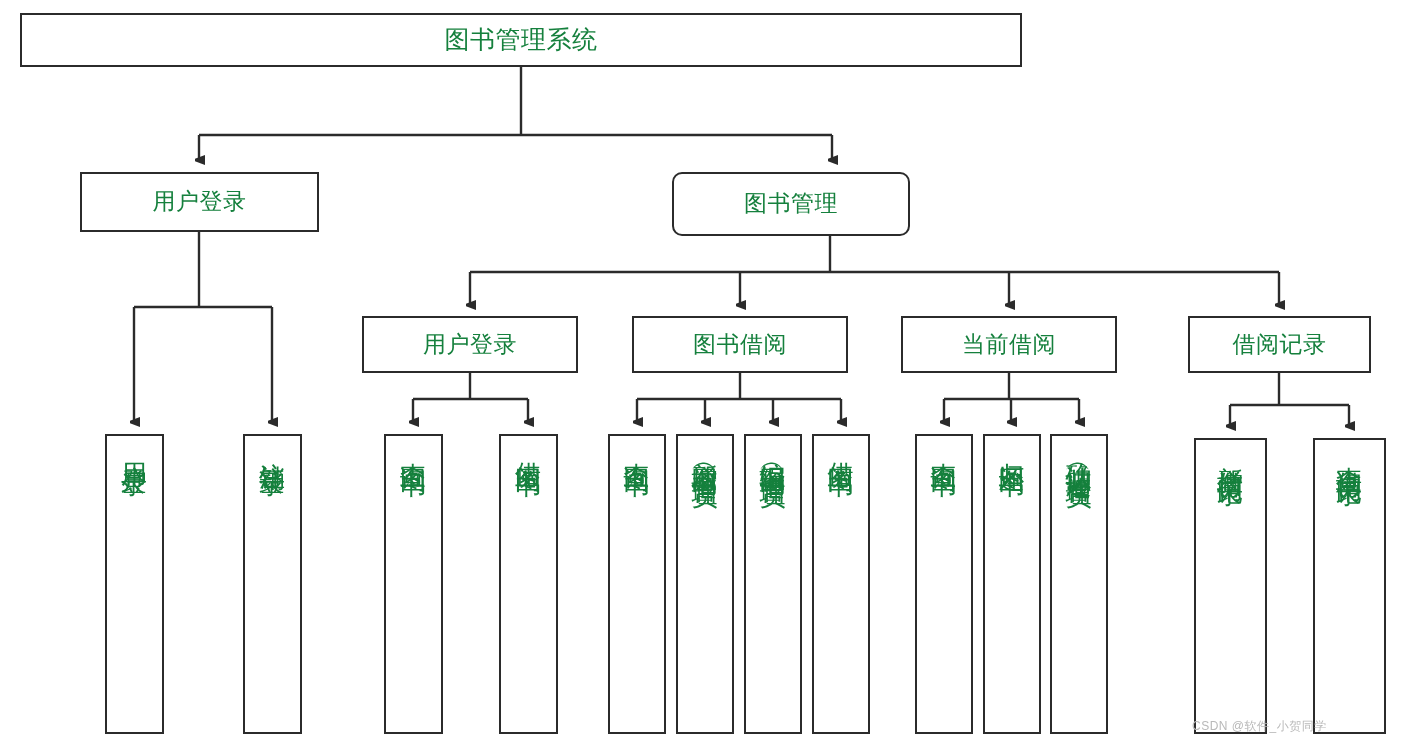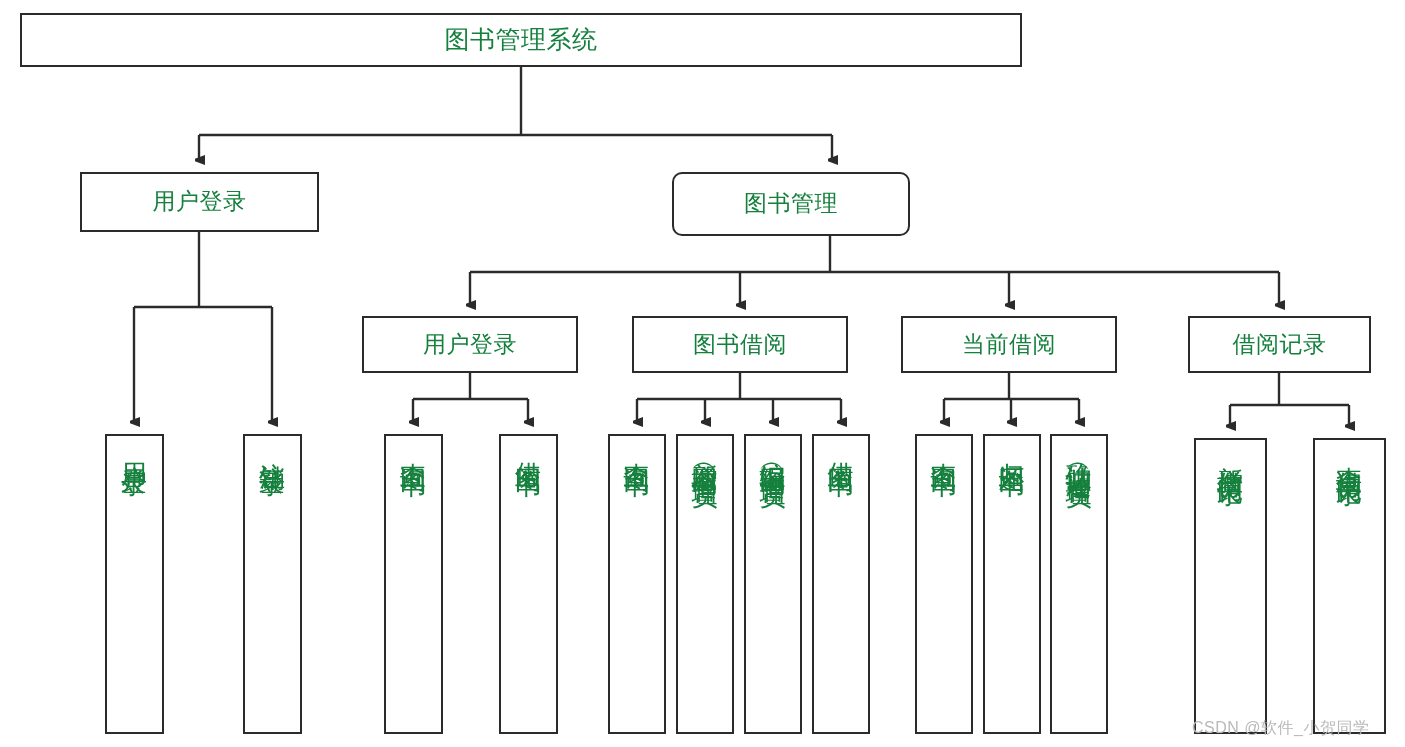--- a/index.html
+++ b/index.html
@@ -53,21 +53,21 @@
     font-size: 26px;
     letter-spacing: 3px;
     line-height: 1;
     white-space: nowrap;
   }
   .node.root .label {
     font-size: 25px;
   }
   .watermark {
     position: absolute;
-    font-size: 16px;
+    font-size: 12px;
     color: #b9b9b9;
     white-space: nowrap;
     letter-spacing: 0.5px;
     user-select: none;
   }
 </style>
 </head>
 <body>
 
 <div id="canvas">

